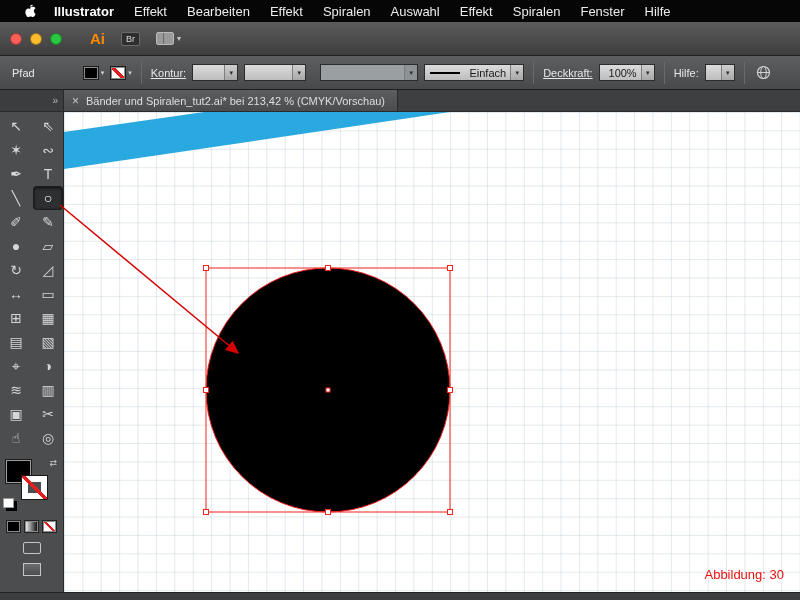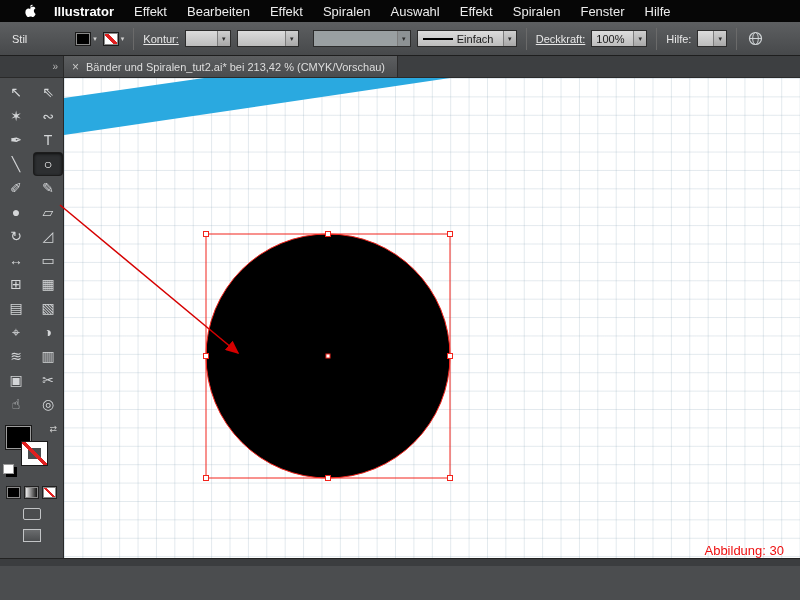--- a/index.html
+++ b/index.html
@@ -37,21 +37,21 @@
   .cb-link { color:#e8e8e8; text-decoration:underline; cursor:default; }
   .sep { width:1px; height:22px; background:#343434; border-right:1px solid #6a6a6a; margin:0 3px; }
   .swatch-group { display:flex; align-items:center; gap:2px; }
   .swatch-group.first { margin-left:42px; }
   .sw { width:16px; height:14px; border:1px solid #1c1c1c; box-shadow:0 0 0 1px #8a8a8a inset; }
   .fill-sw { background:#000; }
   .stroke-sw { background:linear-gradient(45deg,#fff 42%,#e02020 42% 58%,#fff 58%); }
   .sw-arr { font-size:7px; color:#cfcfcf; }
   .dd { display:flex; align-items:center; height:17px; background:linear-gradient(#dcdcdc,#bdbdbd);
         border:1px solid #2c2c2c; color:#1a1a1a; }
-  .dd .dd-val { flex:1; padding:0 4px; font-size:11px; white-space:nowrap; overflow:hidden; }
+  .dd .dd-val { flex:1; padding:0 4px; font-size:11px; white-space:nowrap; overflow:hidden;text-align:right; }
   .dd .dd-btn { width:13px; height:100%; display:flex; align-items:center; justify-content:center;
                 font-size:7px; color:#2e2e2e; background:linear-gradient(#cfcfcf,#a8a8a8); border-left:1px solid #7d7d7d; }
   .dd-sm { width:46px; } .dd-md { width:62px; } .dd-lg { width:98px; margin-left:8px; }
   .dd.dim { background:#9aa0a2; } .dd.dim .dd-btn { background:#8d9294; }
   .dd-style { width:100px; }
   .dd-style .line { width:30px; height:2px; background:#000; margin-left:5px; }
   .dd-op { width:56px; } .dd-xs { width:30px; }
   .globe { display:flex; align-items:center; margin-left:2px; }
 
   
@@ -93,21 +93,21 @@
          border-right:1px solid #2a2a2a; }
   .tab-close { color:#c8c8c8; font-size:12px; margin-right:7px; }
   .tab-title { color:#dedede; font-size:11px; white-space:nowrap; }
 
   .canvas { position:relative; flex:1; background-color:#fff;
     background-image:
       linear-gradient(to right, rgba(125,155,175,.22) 1px, transparent 1px),
       linear-gradient(to bottom, rgba(125,155,175,.22) 1px, transparent 1px);
     background-size:18.4px 18.4px; overflow:hidden; }
   .canvas svg.scene { position:absolute; left:0; top:0; }
-  .annotation { position:absolute; right:16px; bottom:0; font-size:13px; }
+  .annotation { position:absolute; right:16px; bottom:10px; font-size:13px; }
 
   .footer { height:8px; background:#3b3d3f; border-top:1px solid #222; }
 
   .overlay { position:absolute; left:0; top:0; pointer-events:none; z-index:60; }
 </style>
 </head>
 <body>
 
 <div class="app">
 
@@ -125,23 +125,36 @@
         <span class="menu-item">Effekt</span>
         <span class="menu-item">Spiralen</span>
         <span class="menu-item">Auswahl</span>
         <span class="menu-item">Effekt</span>
         <span class="menu-item">Spiralen</span>
         <span class="menu-item">Fenster</span>
         <span class="menu-item">Hilfe</span>
       </span>
   </div>
 
+  <div class="titlebar">
+    <span class="lights">
+      <span class="light red"></span>
+      <span class="light yellow"></span>
+      <span class="light green"></span>
+    </span>
+    <span class="ai-logo">Ai</span>
+    <span class="br-badge">Br</span>
+    <span class="ws-icon">
+        <i></i>
+        <b>▾</b>
+      </span>
+  </div>
 
   <div class="controlbar">
-    <span class="cb-label strong">Stil</span>
+    <span class="cb-label strong">Pfad</span>
     <span class="swatch-group first">
       <span class="sw fill-sw"></span>
         <span class="sw-arr">▾</span>
     </span>
     <span class="swatch-group">
       <span class="sw stroke-sw"></span>
         <span class="sw-arr">▾</span>
     </span>
     <span class="sep"></span>
     <span class="cb-link">Kontur:</span>

